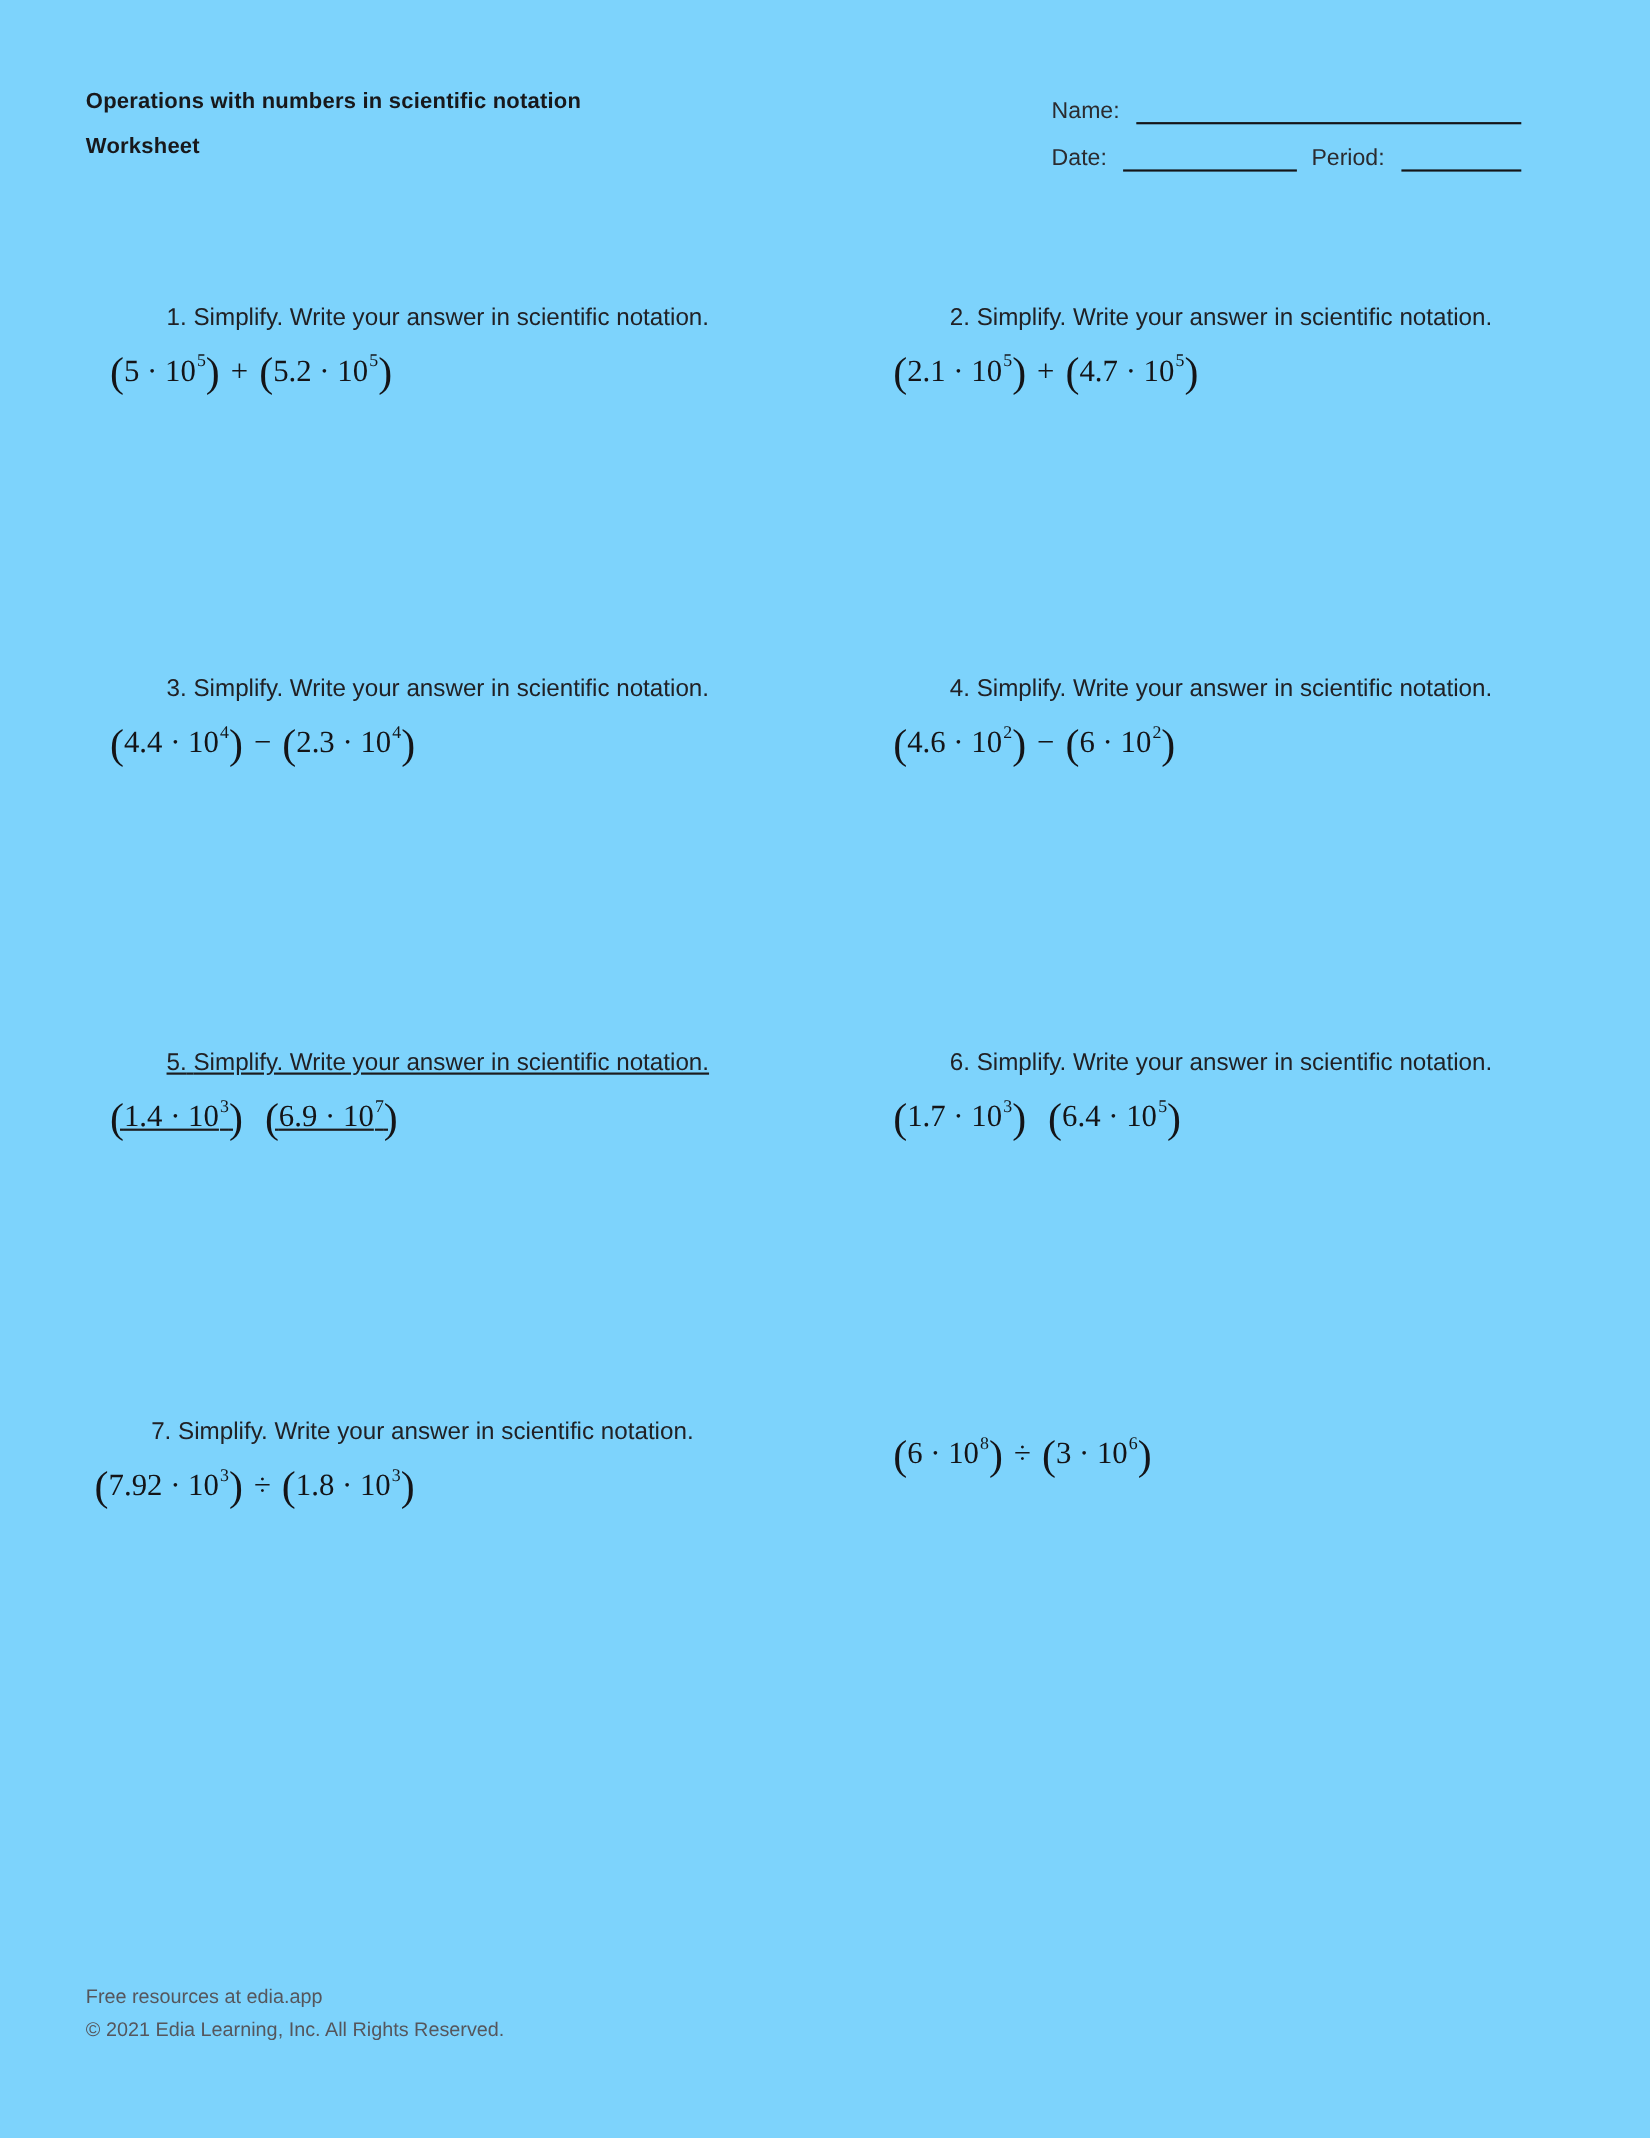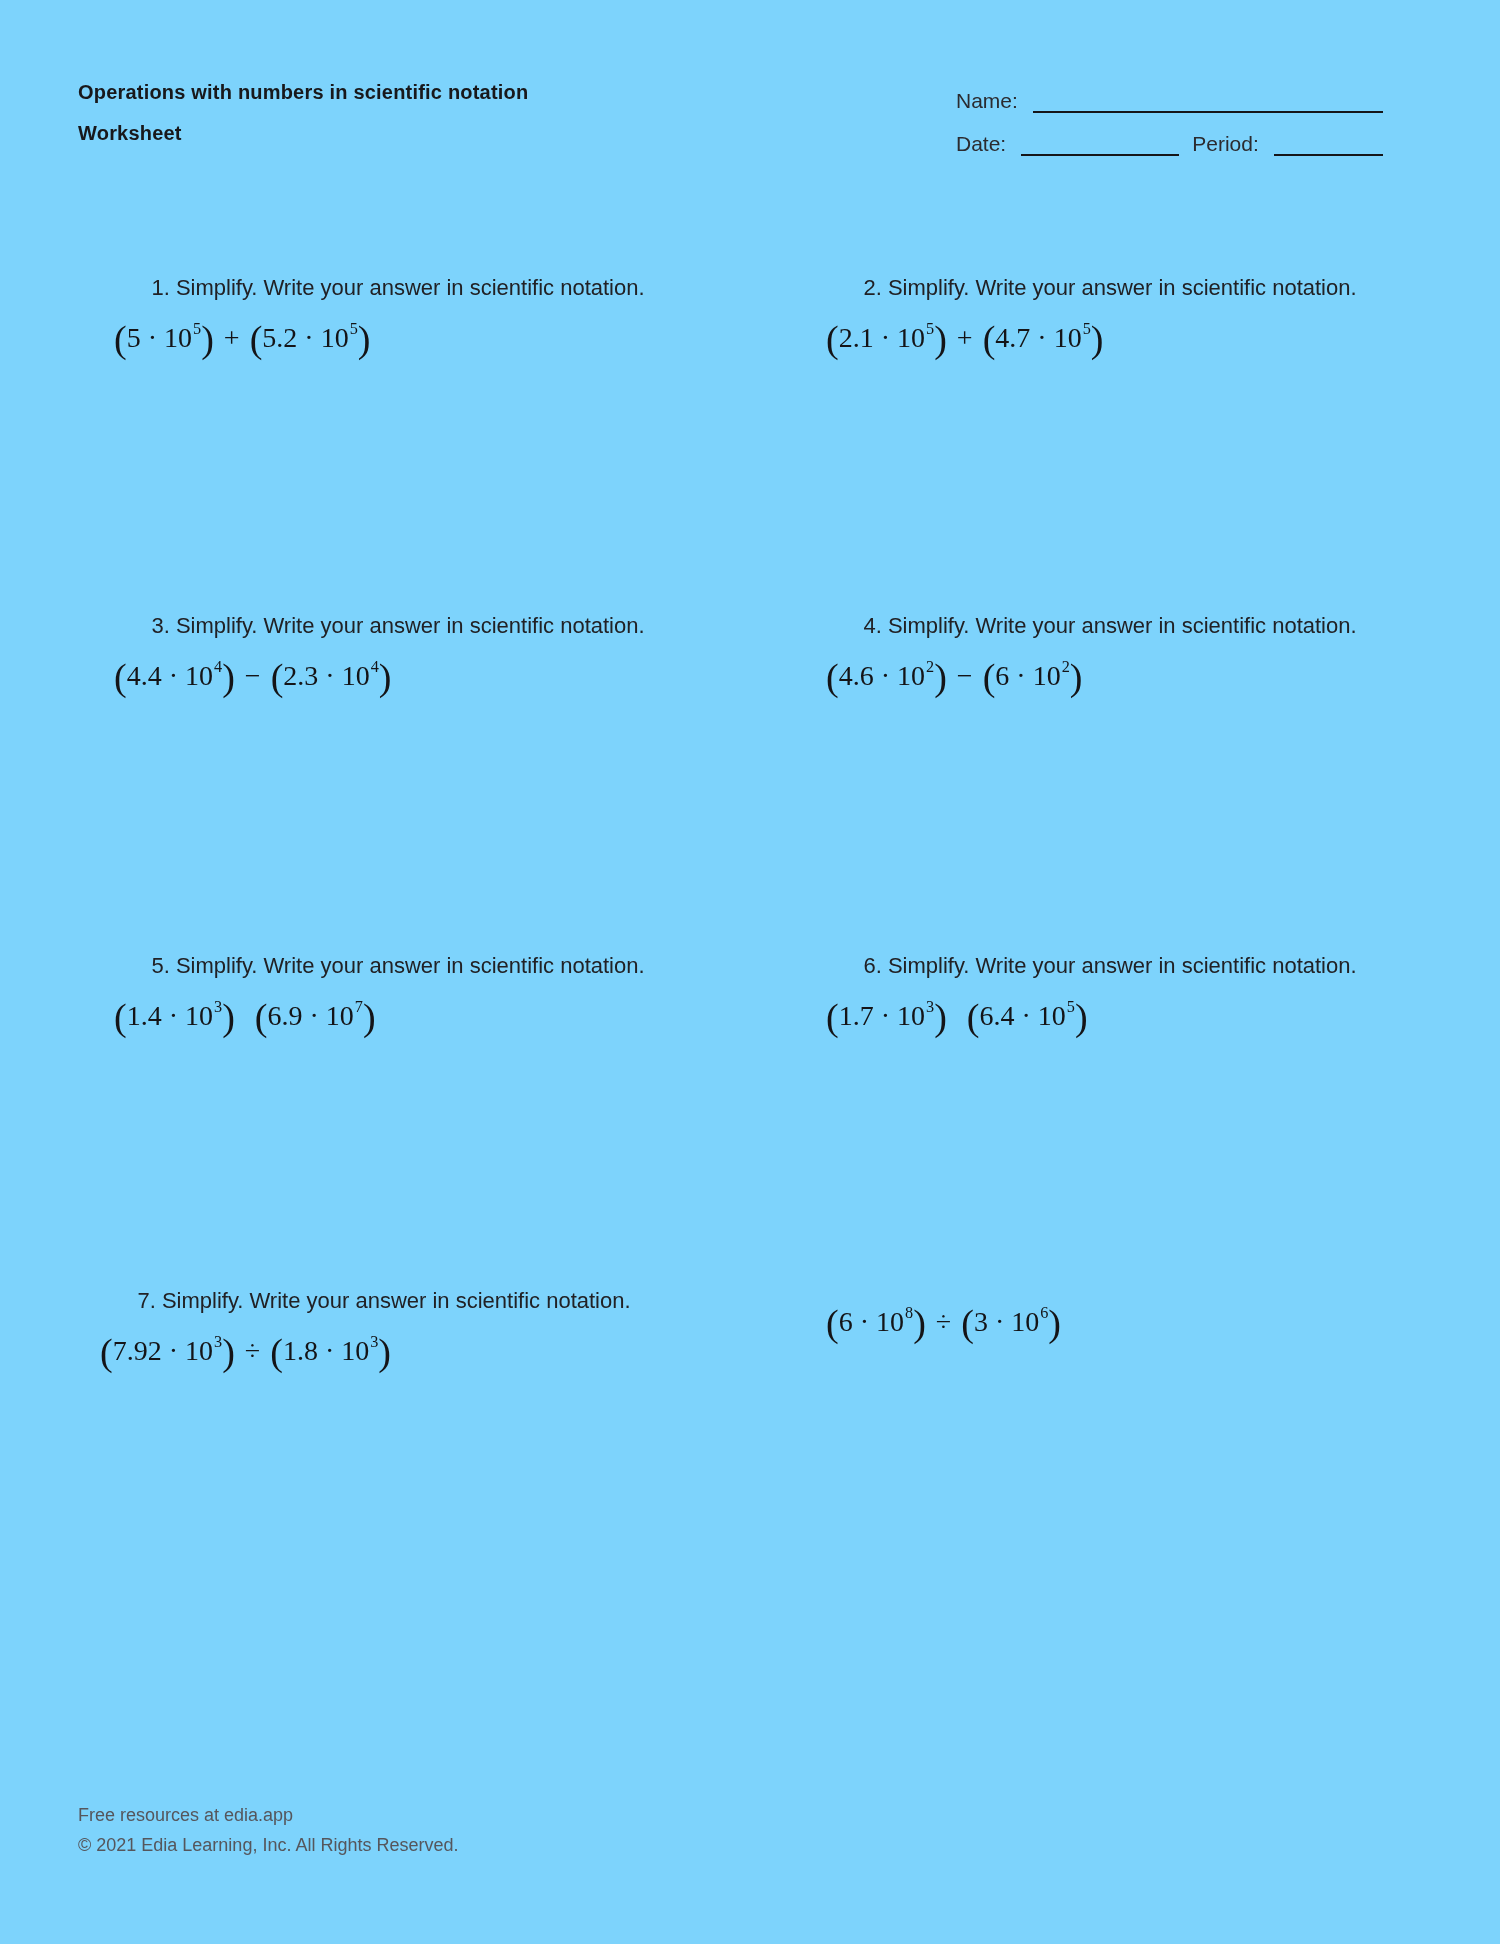--- a/index.html
+++ b/index.html
@@ -46,33 +46,33 @@
   .blank.grow { flex: 1; }
   .blank.date-line { width: 158px; }
   .blank.period-line { flex: 1; }
   .period-label { margin-left: 26px; }
   
   .problem { position: absolute; width: 640px; }
   .pos-r1c1 { left: 78px;  top: 273px; }
   .pos-r1c2 { left: 790px; top: 273px; }
   .pos-r2c1 { left: 78px;  top: 611px; }
   .pos-r2c2 { left: 790px; top: 611px; }
-  .pos-r3c1 { left: 78px;  top: 951px; }
+  .pos-r3c1 { left: 78px;  top: 951px; text-decoration: underline; }
   .pos-r3c2 { left: 790px; top: 951px; }
   .pos-r4c1 { left: 64px;  top: 1286px; }
   .pos-r4c2 { left: 790px; top: 1286px; }
   .prompt {
     font-size: 22px;
     line-height: 29px;
     color: #212125;
     white-space: nowrap;
     text-align: center;
   }
   .expr {
-    margin: 15px 0 0 36px;
+    margin: 15px 0 0 22px;
     font-family: "Liberation Serif", "DejaVu Serif", serif;
     font-size: 28px;
     color: #141417;
     white-space: nowrap;
   }
   .expr .pr {
     font-size: 1.36em;
     vertical-align: -0.13em;
     font-weight: 400;
   }

